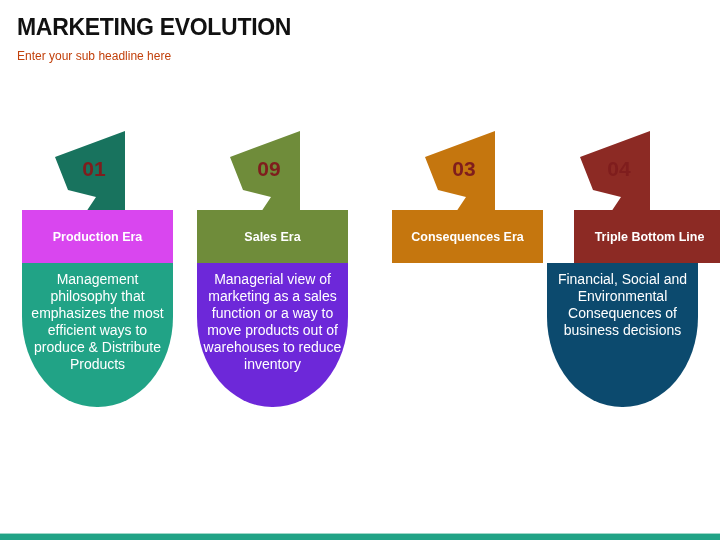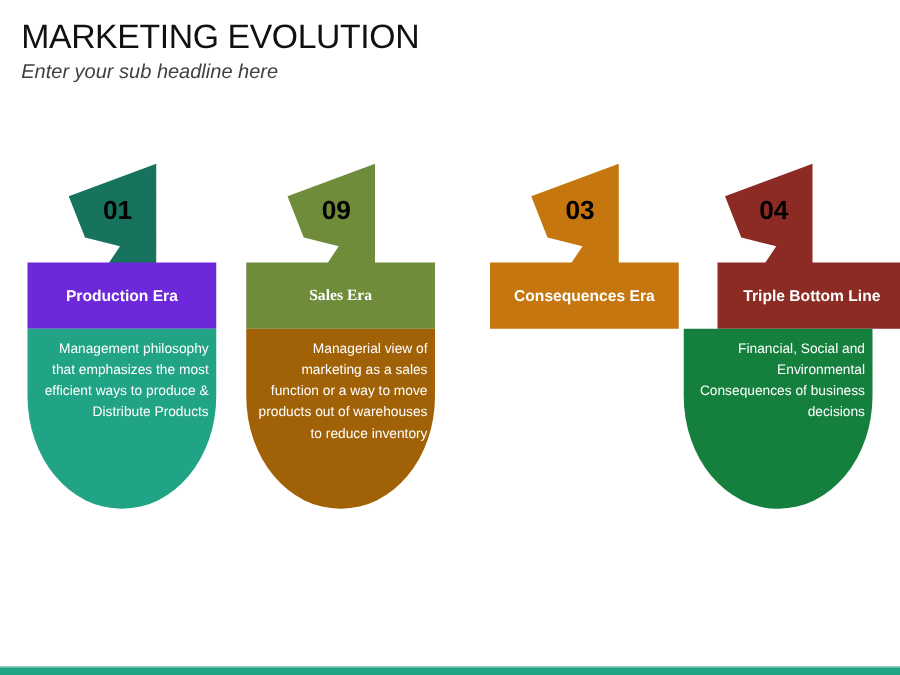--- a/index.html
+++ b/index.html
@@ -1,69 +1,69 @@
 <!DOCTYPE html>
 <html><head>
 <meta charset="utf-8">
 <style>
   html, body { margin:0; padding:0; }
   body { width:720px; height:540px; background:#ffffff; position:relative; overflow:hidden;
          font-family:"Liberation Sans", "DejaVu Sans", sans-serif; }
-  .title { position:absolute; left:17px; top:14px; font-size:27px; font-weight:normal; color:#111; letter-spacing:-0.3px; }
-  .subtitle { position:absolute; left:17px; top:49px; font-size:16px; color:#404040;font-style:italic; }
+  .title { position:absolute; left:17px; top:14px; font-size:23px; font-weight:bold; color:#111; letter-spacing:-0.3px; }
+  .subtitle { position:absolute; left:17px; top:49px; font-size:12px; color:#c2410c; }
   .card { position:absolute; top:130px; width:151px; height:280px; }
   .flag { position:absolute; left:0; top:0; width:151px; height:82px; }
-  .num { position:absolute; top:27px; left:52px; width:40px; text-align:center; color:#000000; font-weight:bold; font-size:21px; }
+  .num { position:absolute; top:27px; left:52px; width:40px; text-align:center; color:#7f1d1d; font-weight:bold; font-size:21px; }
   .head { position:absolute; top:80px; left:0; width:151px; height:53px; display:flex; align-items:center; justify-content:center;
           color:#fff; font-weight:bold; font-size:12.5px; }
   .body { position:absolute; top:133px; left:0; width:151px; height:144px;
-          border-radius: 0 0 75px 75px / 0 0 90px 90px; color:#fff; font-size:11px; line-height:17px; text-align:right; }
+          border-radius: 0 0 75px 75px / 0 0 90px 90px; color:#fff; font-size:14px; line-height:17px; text-align:center; }
   .body .txt { padding:8px 6px 0 6px; }
   .bottom-bar { position:absolute; left:0; bottom:0; width:720px; height:6px; background:#21a386; border-top:1px solid #9fd8c9; }
 </style>
 </head>
 <body>
 
 <div class="title">MARKETING EVOLUTION</div>
 <div class="subtitle">Enter your sub headline here</div>
 
 <div class="card" style="left:22px;">
   <svg class="flag" viewBox="0 0 151 82">
     <polygon points="103,1 33,27 46,60 74,67 64,82 103,82" fill="#18735e"></polygon>
   </svg>
   <div class="num">01</div>
-  <div class="head" style="background:#6d28d9;">Production Era</div>
+  <div class="head" style="background:#d946ef;">Production Era</div>
   <div class="body" style="background:#21a386;">
     <div class="txt">Management philosophy that emphasizes the most efficient ways to produce &amp; Distribute Products</div>
   </div>
 </div>
 
 <div class="card" style="left:197px;">
   <svg class="flag" viewBox="0 0 151 82">
     <polygon points="103,1 33,27 46,60 74,67 64,82 103,82" fill="#6f8c3a"></polygon>
   </svg>
   <div class="num">09</div>
-  <div class="head" style="background:#6f8c3a;font-family:Liberation Serif, serif;">Sales Era</div>
-  <div class="body" style="background:#a16207;">
+  <div class="head" style="background:#6f8c3a;">Sales Era</div>
+  <div class="body" style="background:#6d28d9;">
     <div class="txt">Managerial view of marketing as a sales function or a way to move products out of warehouses to reduce inventory</div>
   </div>
 </div>
 
 <div class="card" style="left:392px;">
   <svg class="flag" viewBox="0 0 151 82">
     <polygon points="103,1 33,27 46,60 74,67 64,82 103,82" fill="#c5760e"></polygon>
   </svg>
   <div class="num">03</div>
   <div class="head" style="background:#c5760e;">Consequences Era</div>
 </div>
 
 <div class="card" style="left:547px;">
   <svg class="flag" viewBox="0 0 151 82">
     <polygon points="103,1 33,27 46,60 74,67 64,82 103,82" fill="#8c2a24"></polygon>
   </svg>
   <div class="num">04</div>
   <div class="head" style="background:#8c2a24;margin-left:27px;">Triple Bottom Line</div>
-  <div class="body" style="background:#15803d;">
+  <div class="body" style="background:#0c4a6e;">
     <div class="txt">Financial, Social and Environmental Consequences of business decisions</div>
   </div>
 </div>
 
 <div class="bottom-bar"></div>
 
 </body></html>

